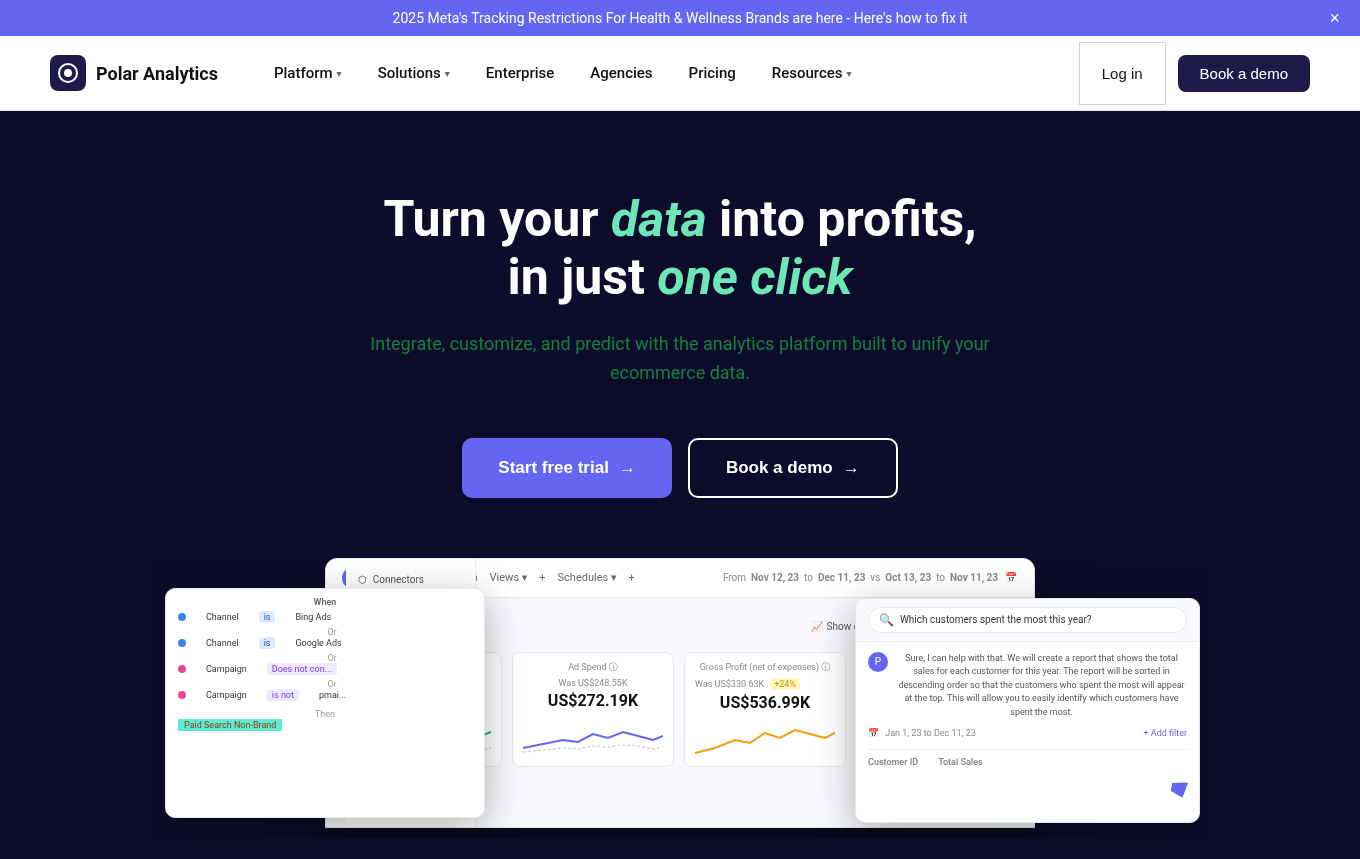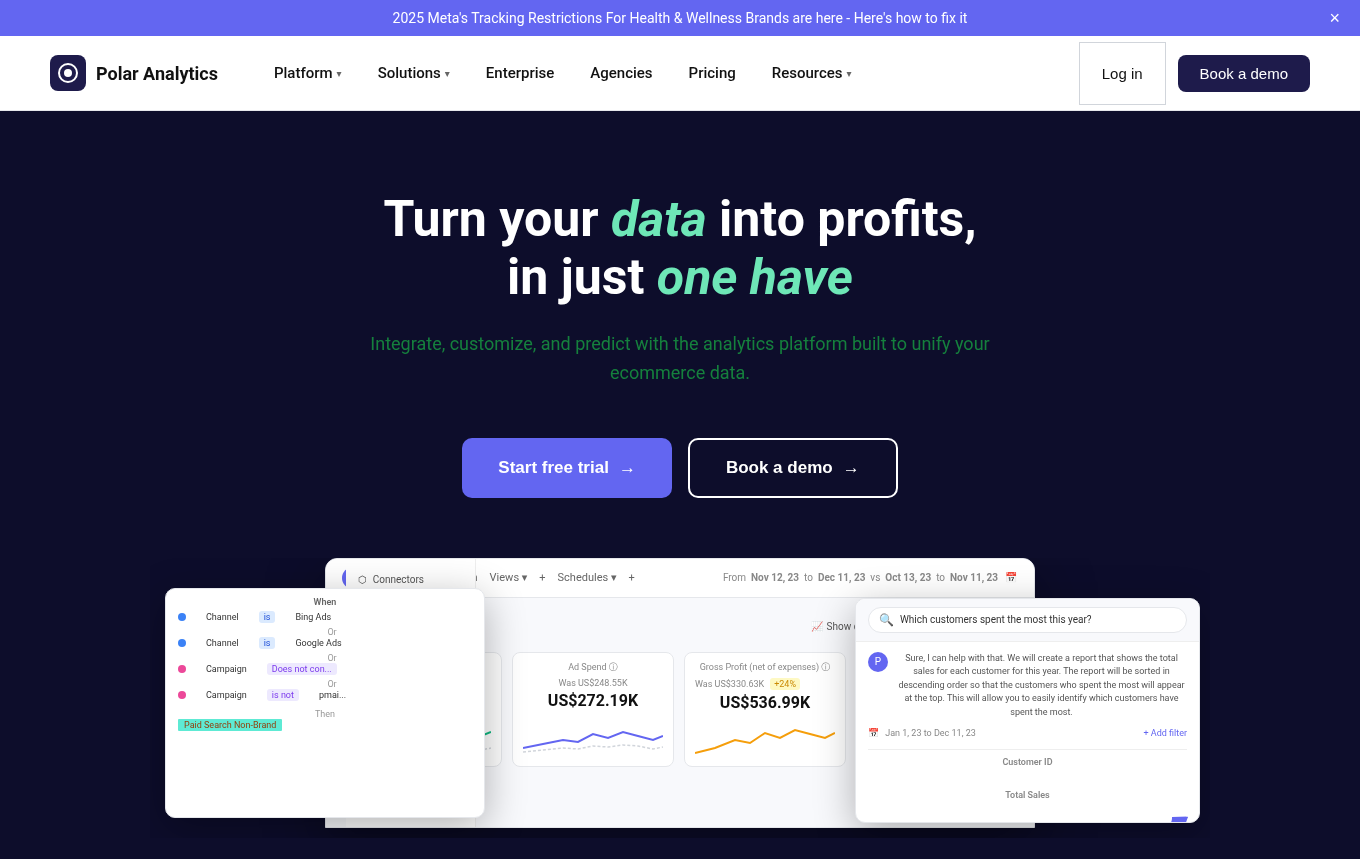--- a/index.html
+++ b/index.html
@@ -363,21 +363,20 @@
     }
     .ai-table-header {
       display: flex;
       gap: 20px;
       padding: 6px 0;
       border-top: 1px solid #eee;
       font-size: 9px;
       font-weight: 600;
       color: #888;
       margin-top: 8px;
-      flex-direction: column;
     }
 
     
     .dash-leftnav {
       position: absolute;
       left: 20px;
       top: 0;
       width: 130px;
       height: 270px;
       background: #fff;
@@ -448,21 +447,21 @@
   </div>
 </nav>
 
 <section class="hero">
   <h1 class="hero-title">
     <span>
       <span>Turn your </span><span class="hero-title-data">data</span><span> into profits,</span>
     </span>
     <br>
     <span>
-      <span>in just </span><span class="hero-title-click">one have</span>
+      <span>in just </span><span class="hero-title-click">one click</span>
     </span>
   </h1>
   <p class="hero-subtitle">Integrate, customize, and predict with the analytics platform built to unify your ecommerce data.</p>
 
   <div class="hero-buttons">
     <button class="btn-trial">
       <span>Start free trial</span>
       <span>→</span>
     </button>
     <button class="btn-demo-hero">

